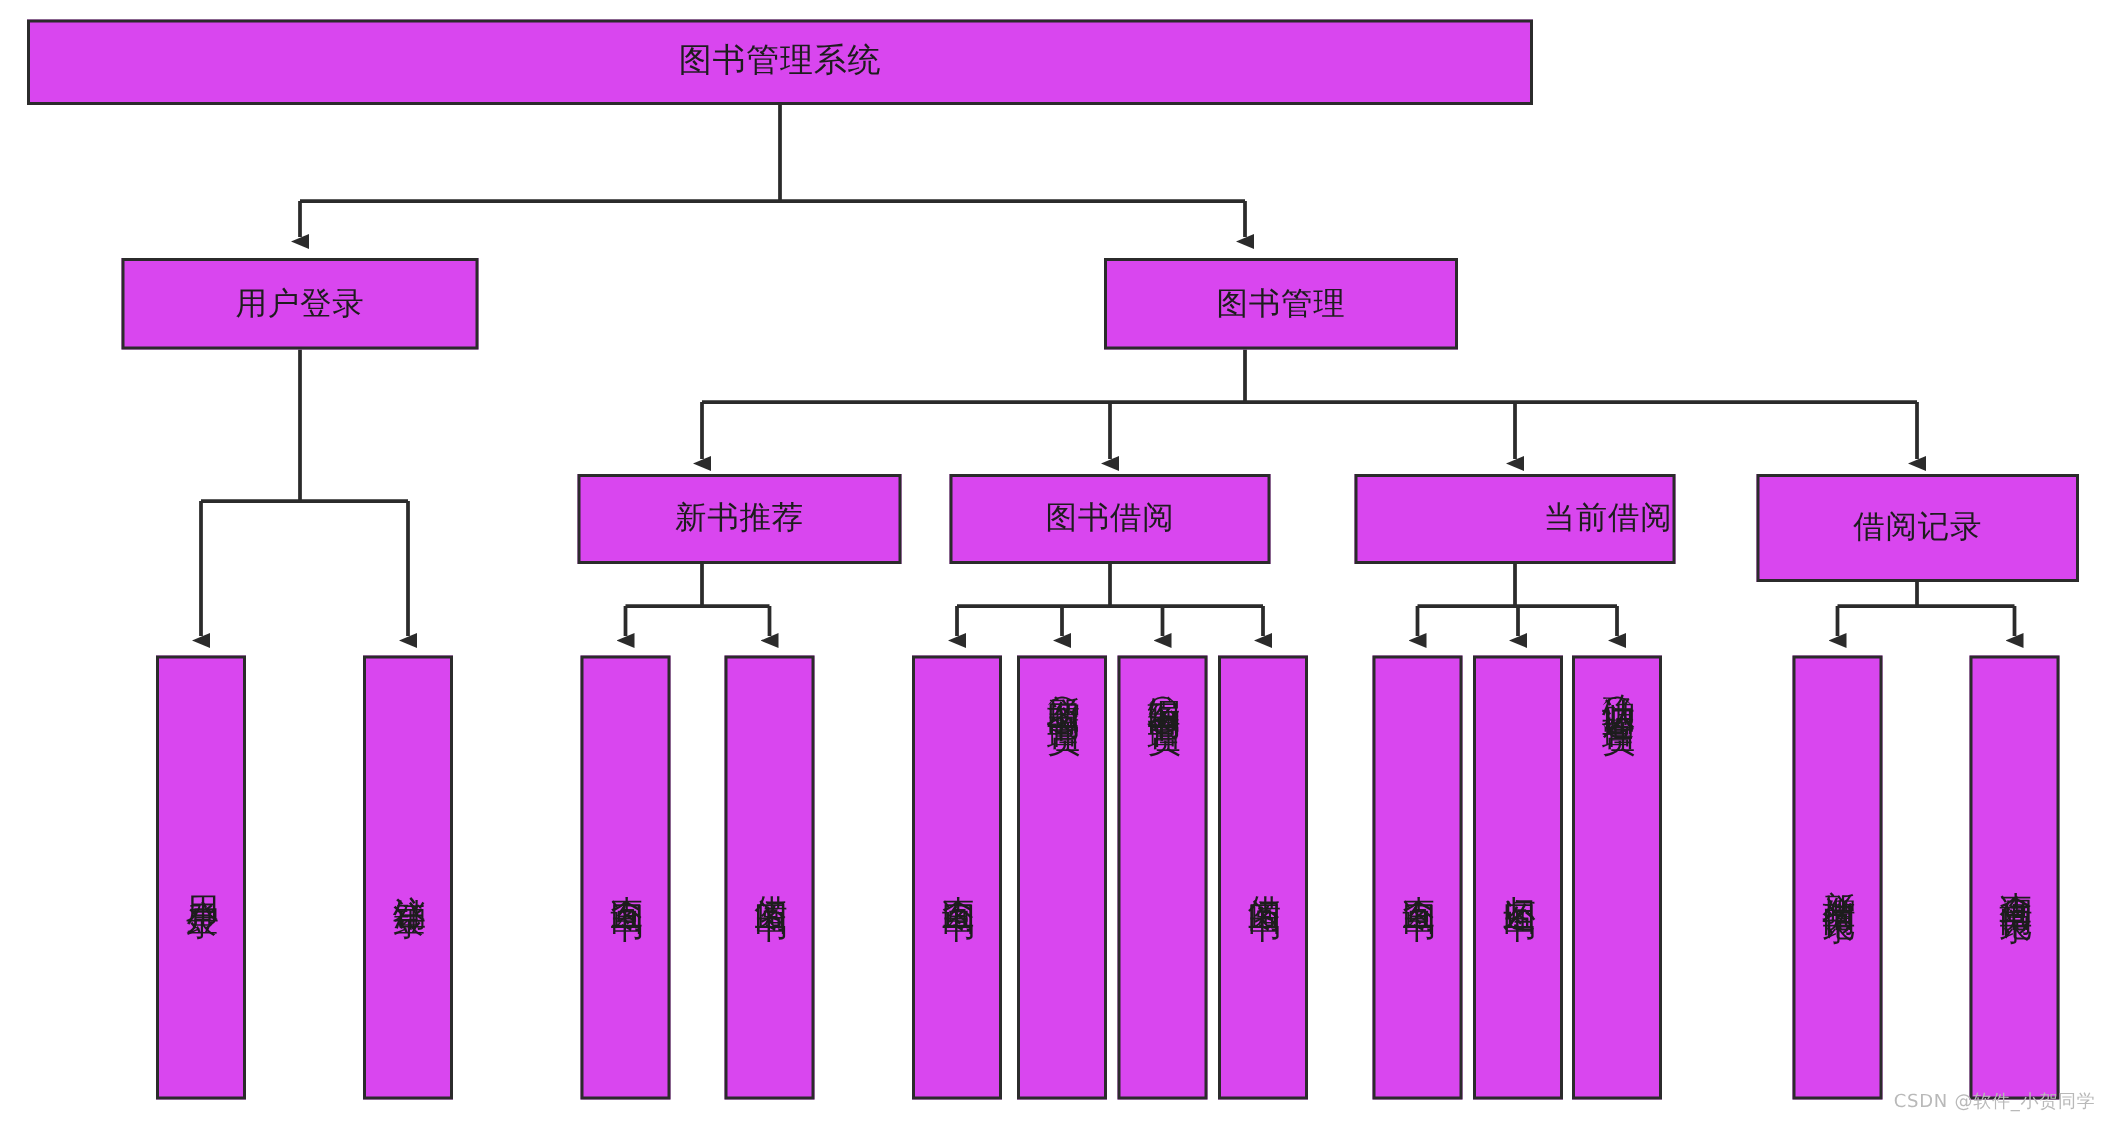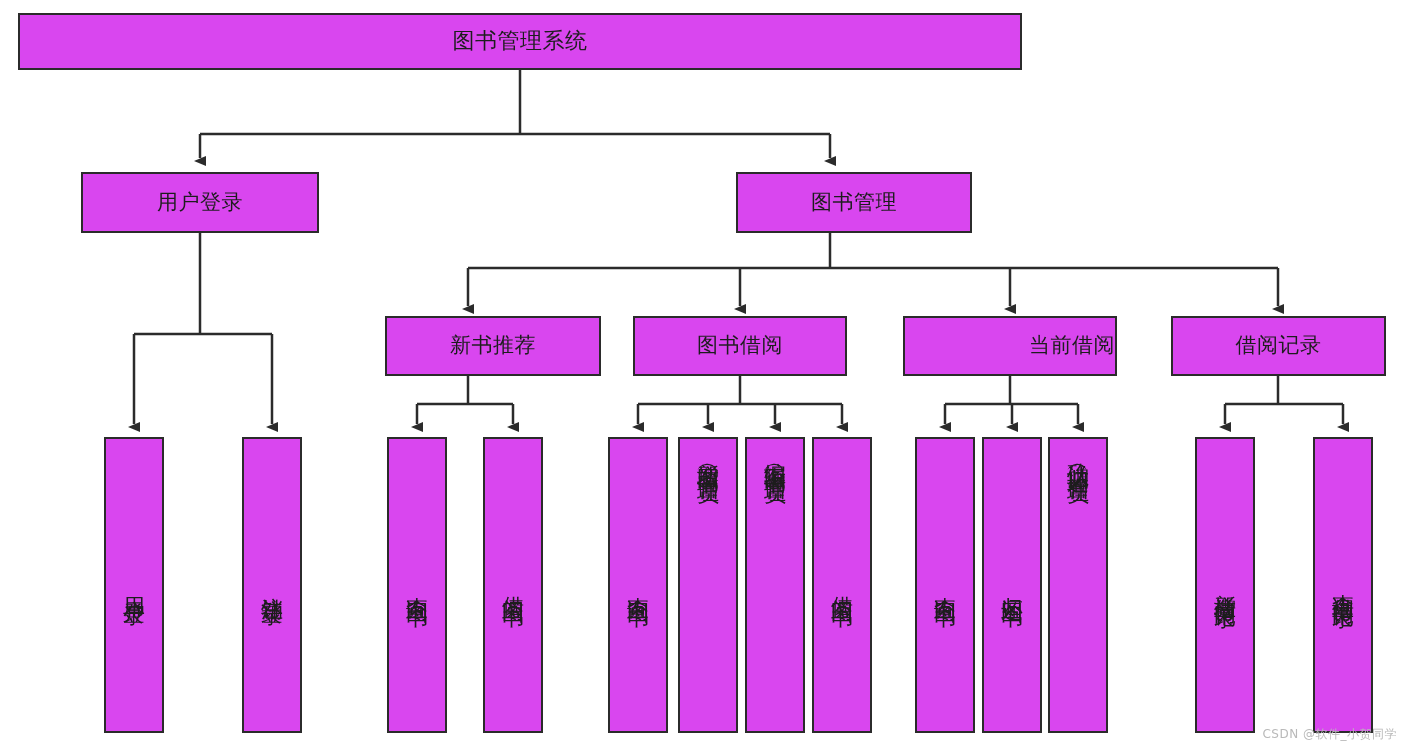--- a/index.html
+++ b/index.html
@@ -125,21 +125,21 @@
 
   <div class="node h" style="left:361px;top:316px;width:216px;height:60px;margin-left:24px;">
     <span class="lbl">新书推荐</span>
   </div>
   <div class="node h" style="left:633px;top:316px;width:214px;height:60px;">
     <span class="lbl">图书借阅</span>
   </div>
   <div class="node h" style="left:903px;top:316px;width:214px;height:60px;justify-content:flex-end;">
     <span class="lbl">当前借阅</span>
   </div>
-  <div class="node h" style="left:1171px;top:316px;width:215px;height:60px;">
+  <div class="node h" style="left:1171px;top:316px;width:215px;height:72px;">
     <span class="lbl">借阅记录</span>
   </div>
 
   <div class="node v mid" style="left:104px;top:437px;width:60px;height:296px;">
     <span class="lbl">用户登录</span>
   </div>
   <div class="node v mid" style="left:242px;top:437px;width:60px;height:296px;">
     <span class="lbl">注销登录</span>
   </div>
 

